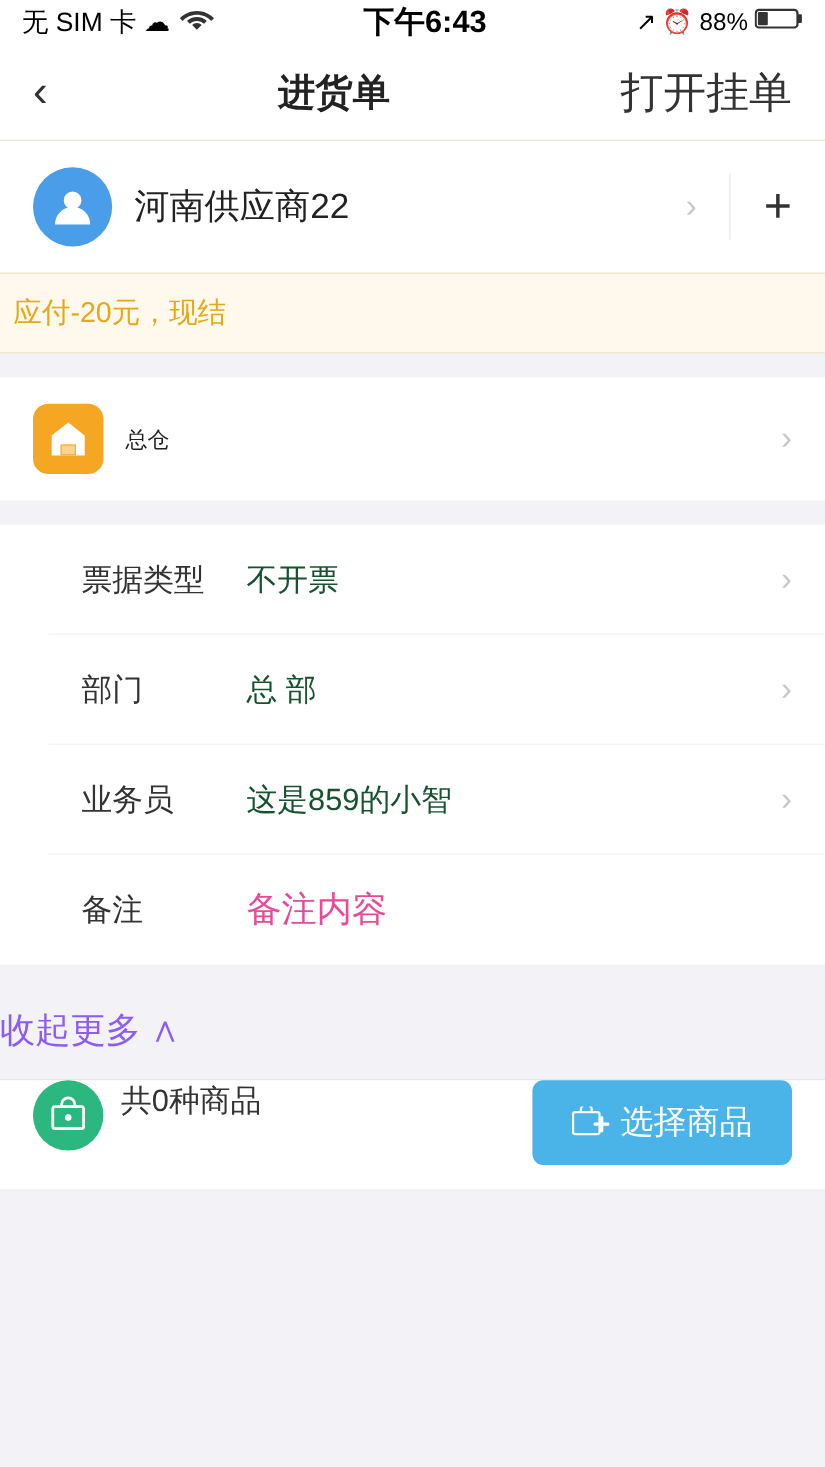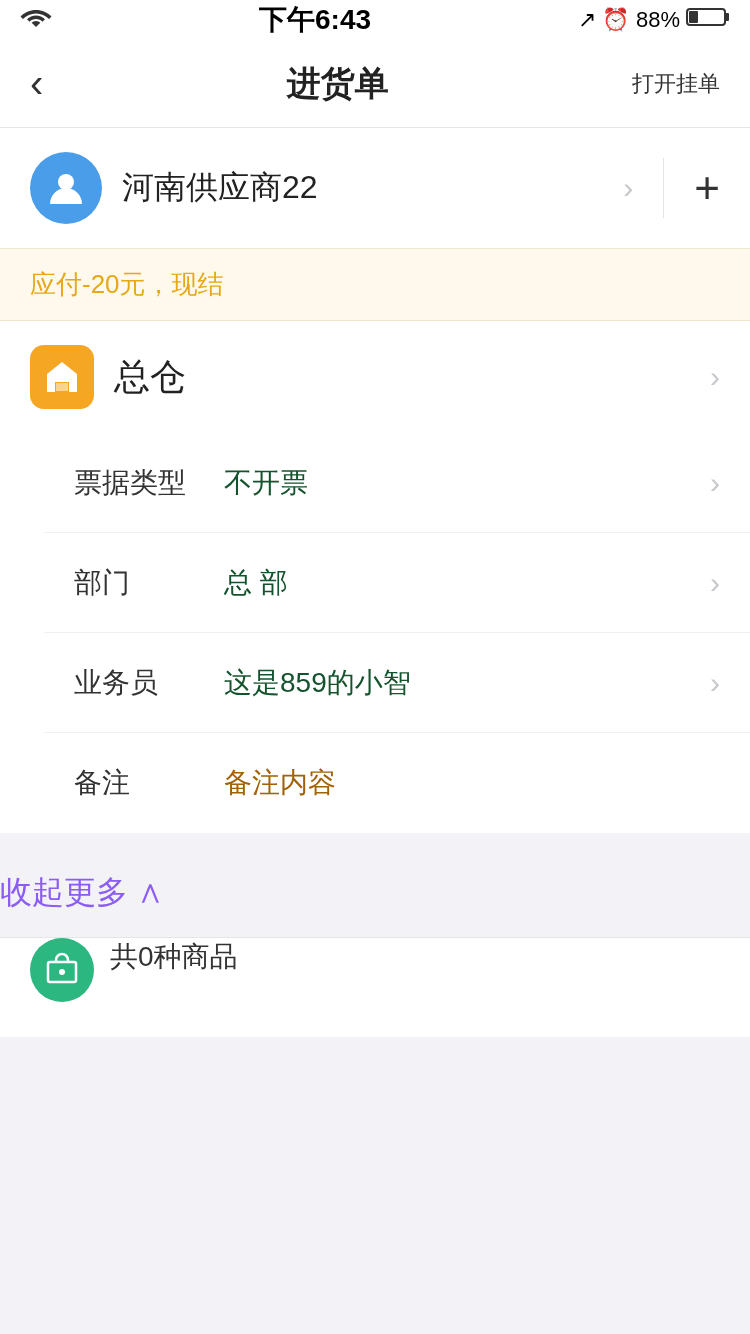--- a/index.html
+++ b/index.html
@@ -41,34 +41,34 @@
       font-size: 40px;
       color: #333;
       cursor: pointer;
     }
     .nav-title {
       font-size: 34px;
       font-weight: 600;
       color: #222;
     }
     .nav-action {
-      font-size: 22px;
+      font-size: 39px;
       color: #333;
       cursor: pointer;
     }
 
     
     .content {
       background: #f2f2f7;
     }
 
     
     .section {
       background: #fdba74;
-      margin-bottom: 0;
+      margin-bottom: 22px;
     }
 
     
     .supplier-row {
       display: flex;
       align-items: center;
       padding: 24px 30px;
       background: #fff;
     }
     .supplier-avatar {
@@ -108,21 +108,21 @@
     }
     .divider-v {
       width: 1px;
       height: 60px;
       background: #e5e5e5;
     }
 
     
     .notice-banner {
       background: #fff9ed;
-      padding: 18px 30px;
+      padding: 18px 12px;
       font-size: 26px;
       color: #e6a817;
       border-top: 1px solid #f0e6cc;
       border-bottom: 1px solid #f0e6cc;
     }
 
     
     .warehouse-row {
       display: flex;
       align-items: center;
@@ -135,21 +135,21 @@
       border-radius: 14px;
       background: #f5a623;
       display: flex;
       align-items: center;
       justify-content: center;
       margin-right: 20px;
       flex-shrink: 0;
     }
     .warehouse-label {
       flex: 1;
-      font-size: 36px;
+      font-size: 20px;
       color: #222;
     }
 
     
     .form-section {
       background: #fff;
       margin-bottom: 16px;
     }
     .form-row {
       display: flex;
@@ -169,22 +169,22 @@
       flex-shrink: 0;
     }
     .form-value {
       flex: 1;
       font-size: 28px;
       color: #14532d;
       padding-left: 10px;
     }
     .form-placeholder {
       flex: 1;
-      font-size: 28px;
-      color: #a16207;
+      font-size: 32px;
+      color: #ec4899;
       padding-left: 10px;
     }
 
     
     .collapse-row {
       background: #f2f2f7;
       height: 88px;
       display: flex;
       align-items: center;
       justify-content: flex-start;
@@ -238,20 +238,21 @@
       height: 330px;
     }
 
     
   </style>
 </head>
 <body>
 
 <div class="status-bar">
   <div class="status-left">
+    <span>无 SIM 卡 ☁</span>
     <span>
       <svg width="32" height="22" viewBox="0 0 32 22">
         <path d="M16 4C10 4 4.5 6.5 0.5 10.5L3 13C6.4 9.6 11 7.5 16 7.5s9.6 2.1 13 5.5l2.5-2.5C27.5 6.5 22 4 16 4z" fill="#333"></path>
         <path d="M16 9.5c-3.5 0-6.7 1.4-9 3.7l2.5 2.5c1.7-1.7 4-2.7 6.5-2.7s4.8 1 6.5 2.7l2.5-2.5C22.7 10.9 19.5 9.5 16 9.5z" fill="#333"></path>
         <path d="M16 15c-1.7 0-3.2.7-4.3 1.8l4.3 4.3 4.3-4.3C19.2 15.7 17.7 15 16 15z" fill="#333"></path>
       </svg>
     </span>
   </div>
   <div class="status-center">下午6:43</div>
   <div class="status-right">
@@ -340,16 +341,25 @@
 
   <div class="bottom-bar">
     <div class="product-icon">
       <svg width="36" height="36" viewBox="0 0 36 36" fill="white">
         <rect x="4" y="10" width="28" height="20" rx="2" fill="none" stroke="white" stroke-width="2.5"></rect>
         <path d="M12 10V8a6 6 0 0112 0v2" stroke="white" stroke-width="2.5" fill="none"></path>
         <circle cx="18" cy="20" r="3" fill="white"></circle>
       </svg>
     </div>
     <span class="product-count">共0种商品</span>
+    <div class="select-btn">
+      <svg width="34" height="30" viewBox="0 0 34 30" fill="white">
+        <rect x="1" y="5" width="24" height="20" rx="2" fill="none" stroke="white" stroke-width="2"></rect>
+        <path d="M8 5V3a5 5 0 0110 0v2" stroke="white" stroke-width="2" fill="none"></path>
+        <line x1="27" y1="10" x2="27" y2="22" stroke="white" stroke-width="3" stroke-linecap="round"></line>
+        <line x1="21" y1="16" x2="33" y2="16" stroke="white" stroke-width="3" stroke-linecap="round"></line>
+      </svg>
+      <span>选择商品</span>
+    </div>
   </div>
 
   <div class="gray-fill"></div>
 </div>
 
 </body></html>

